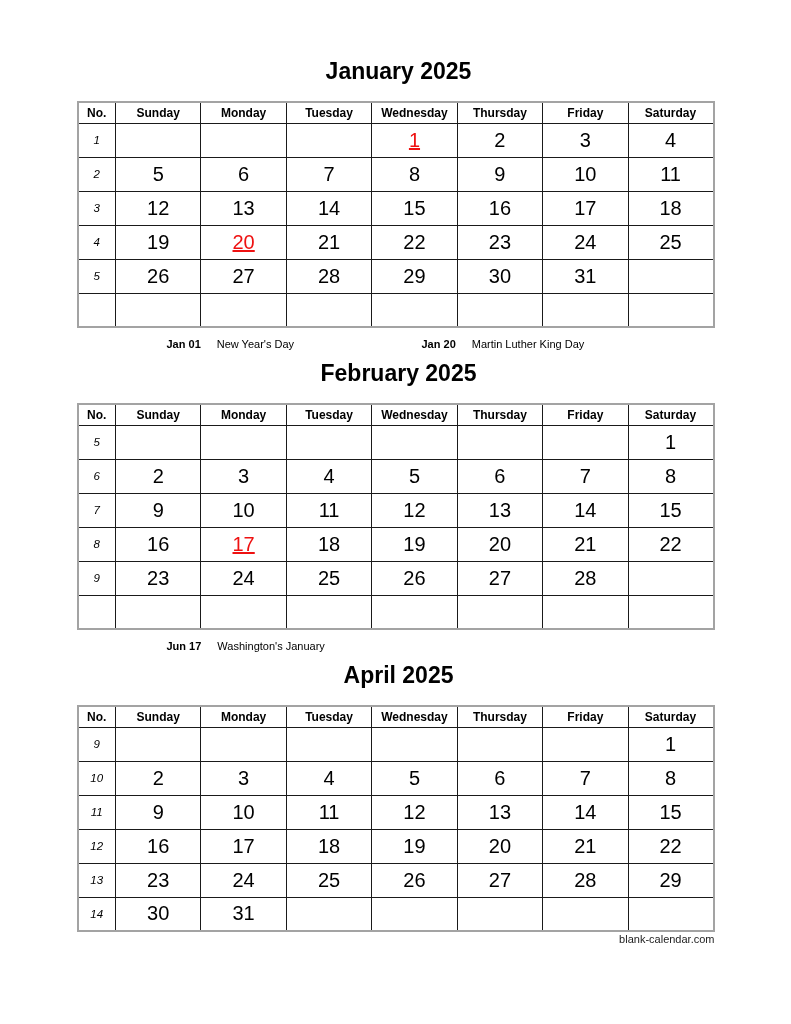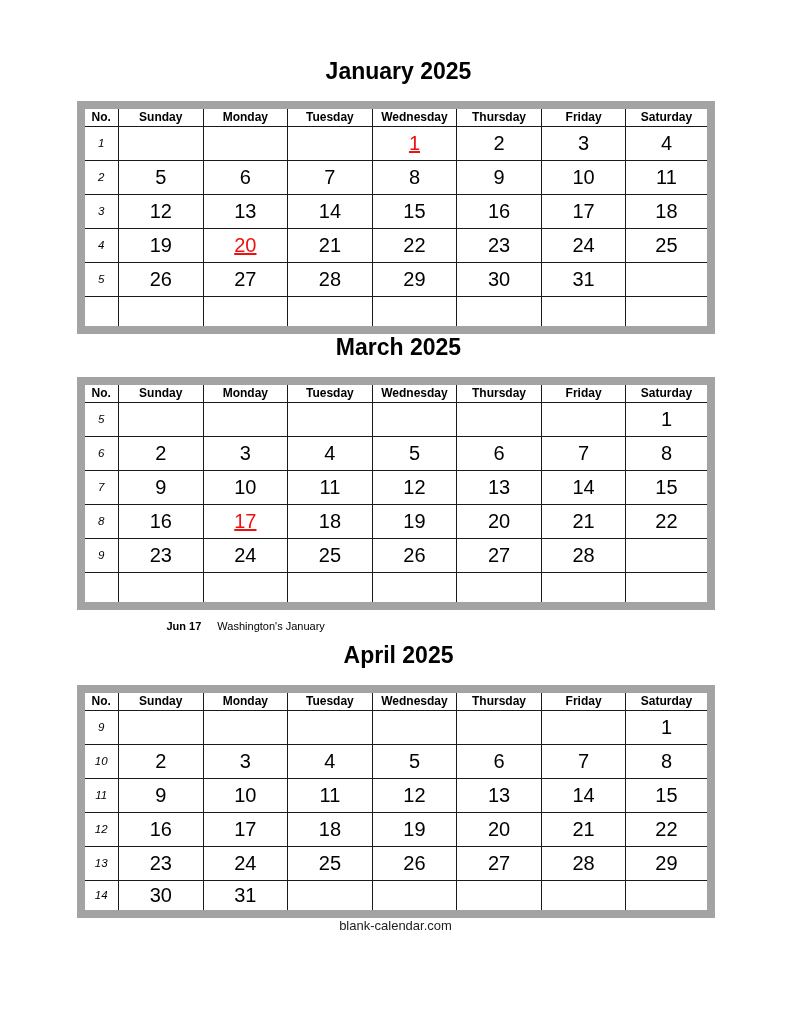--- a/index.html
+++ b/index.html
@@ -24,21 +24,21 @@
     line-height: 27px;
     font-weight: bold;
     font-family: "Liberation Sans", sans-serif;
     padding-left: 6px;
   }
   table.month-table {
     width: 638px;
     margin: 0 auto;
     border-collapse: collapse;
     table-layout: fixed;
-    border: 8px solid #a3a3a3;
+    border: 2px solid #a3a3a3;
   }
   table.month-table th,
   table.month-table td {
     border: 1px solid #1a1a1a;
     text-align: center;
     vertical-align: middle;
     padding: 0;
     overflow: hidden;
   }
   table.month-table th {
@@ -66,22 +66,22 @@
     position: absolute;
     top: 0;
     white-space: nowrap;
   }
   .holiday-entry.pos0 { left: 90px; }
   .holiday-entry.pos1 { left: 345px; }
   .holiday-entry b { font-weight: bold; margin-right: 16px; }
   .footer {
     width: 638px;
     margin: 2px auto 5px auto;
-    text-align: center;
-    font-size: 13px;
+    text-align: right;
+    font-size: 11px;
     line-height: 11px;
     color: #222;
   }
 </style>
 </head>
 <body>
 
 <div class="page">
   <div id="months">
   <section class="month">
@@ -165,24 +165,28 @@
               <td class="day"></td>
               <td class="day"></td>
               <td class="day"></td>
               <td class="day"></td>
               <td class="day"></td>
               <td class="day"></td>
               <td class="day"></td>
             </tr>
           </tbody>
     </table>
+    <div class="holidays">
+          <span class="holiday-entry pos0"><b>Jan 01</b><span>New Year's Day</span></span>
+          <span class="holiday-entry pos1"><b>Jan 20</b><span>Martin Luther King Day</span></span>
+        </div>
   </section>
 
   <section class="month">
-    <h1 class="month-title">March 2025</h1>
+    <h1 class="month-title">February 2025</h1>
     <table class="month-table">
       <colgroup>
         <col style="width:38px">
         <col>
             <col>
             <col>
             <col>
             <col>
             <col>
             <col>

